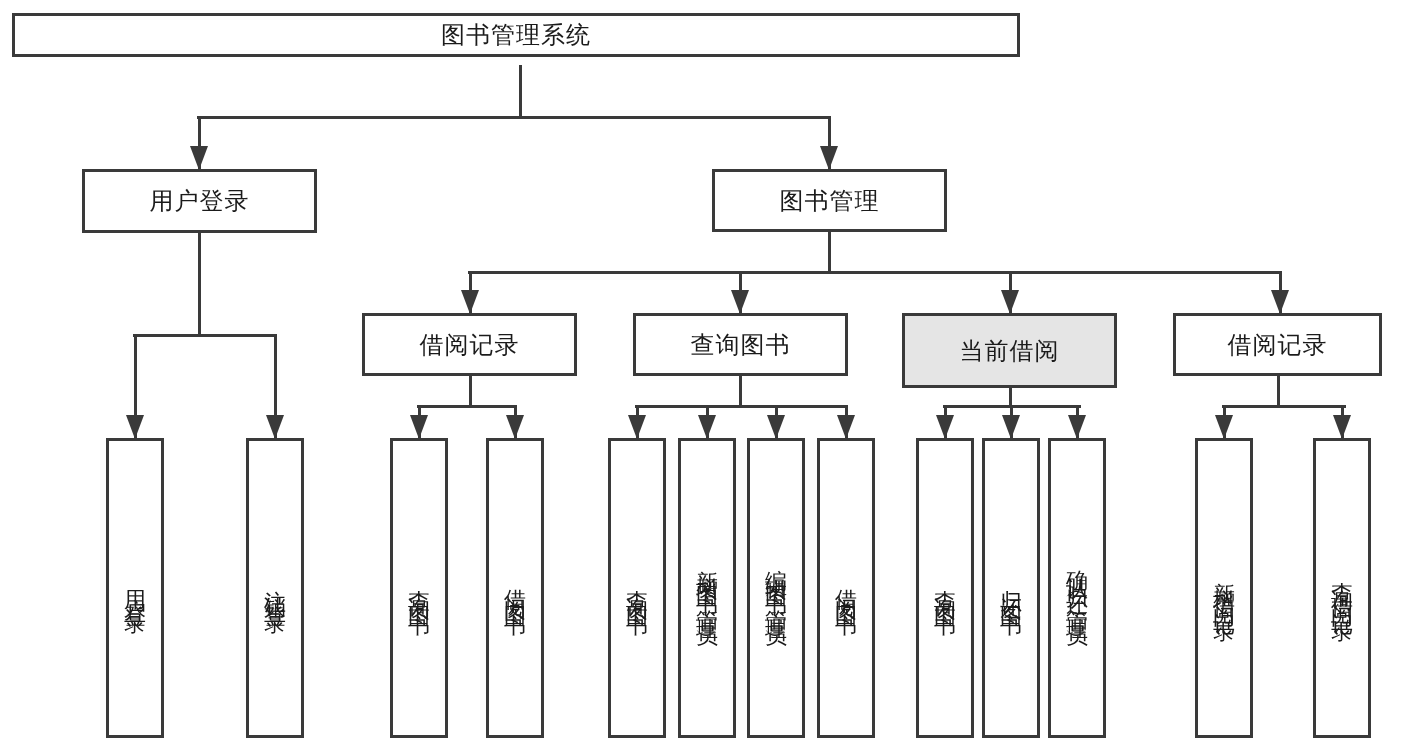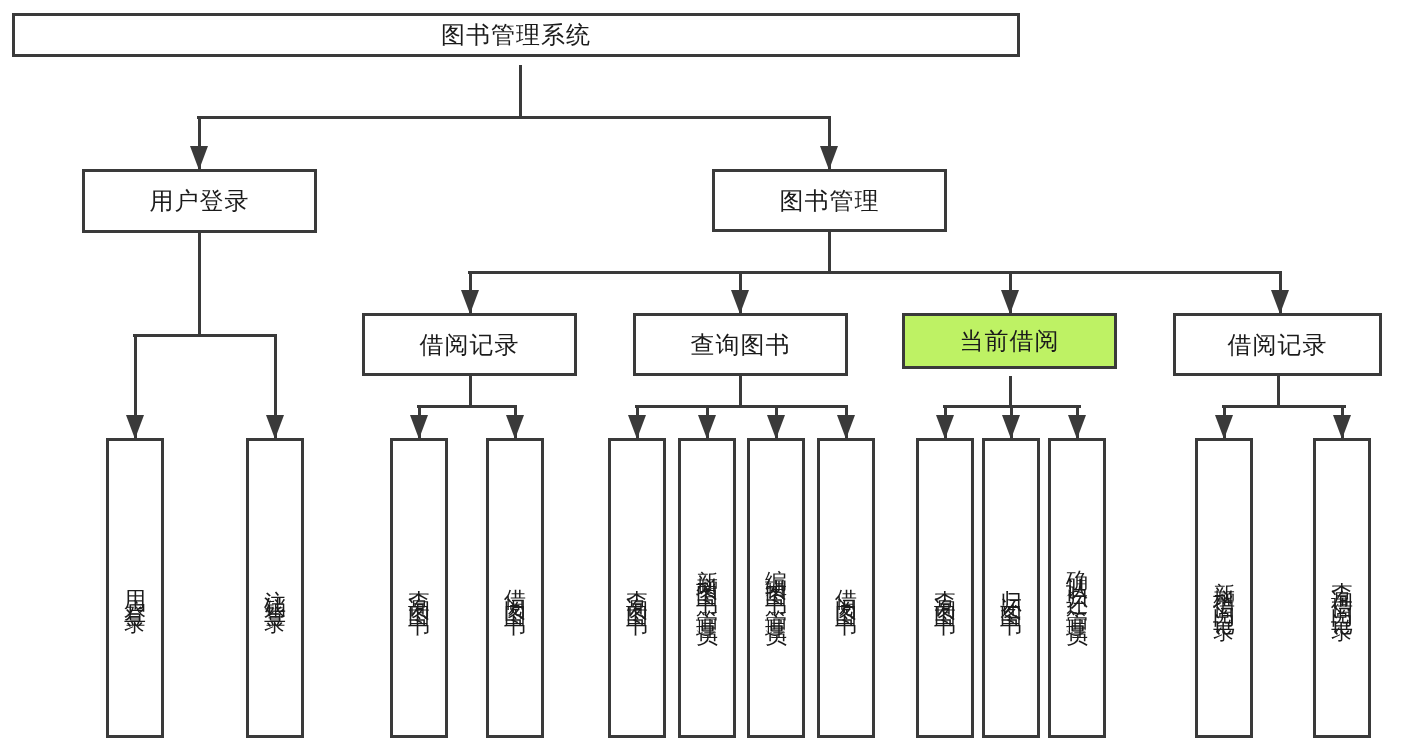--- a/index.html
+++ b/index.html
@@ -120,21 +120,21 @@
     </div>
     <div class="node h" style="left: 712px; top: 169px; width: 235px; height: 63px; border-color: rgb(58, 58, 58); background: rgb(255, 255, 255);">
       <span class="node-label" style="color: rgb(27, 27, 27);">图书管理</span>
     </div>
     <div class="node h" style="left: 362px; top: 313px; width: 215px; height: 63px; border-color: rgb(58, 58, 58); background: rgb(255, 255, 255);">
       <span class="node-label" style="color: rgb(27, 27, 27);">借阅记录</span>
     </div>
     <div class="node h" style="left: 633px; top: 313px; width: 215px; height: 63px; border-color: rgb(58, 58, 58); background: rgb(255, 255, 255);">
       <span class="node-label" style="color: rgb(27, 27, 27);">查询图书</span>
     </div>
-    <div class="node h" style="left: 902px; top: 313px; width: 215px; height: 56px; border-color: rgb(58, 58, 58); background: #bef264;">
+    <div class="node h" style="left: 902px; top: 313px; width: 215px; height: 75px; border-color: rgb(58, 58, 58); background: #e5e5e5;">
       <span class="node-label" style="color: rgb(27, 27, 27);">当前借阅</span>
     </div>
     <div class="node h" style="left: 1173px; top: 313px; width: 209px; height: 63px; border-color: rgb(58, 58, 58); background: rgb(255, 255, 255);">
       <span class="node-label" style="color: rgb(27, 27, 27);">借阅记录</span>
     </div>
     <div class="node v" style="left: 106px; top: 438px; width: 58px; height: 300px; border-color: rgb(58, 58, 58); background: rgb(255, 255, 255);">
       <span class="node-label" style="color: rgb(27, 27, 27);">用户登录</span>
     </div>
     <div class="node v" style="left: 246px; top: 438px; width: 58px; height: 300px; border-color: rgb(58, 58, 58); background: rgb(255, 255, 255);">
       <span class="node-label" style="color: rgb(27, 27, 27);">注销登录</span>

